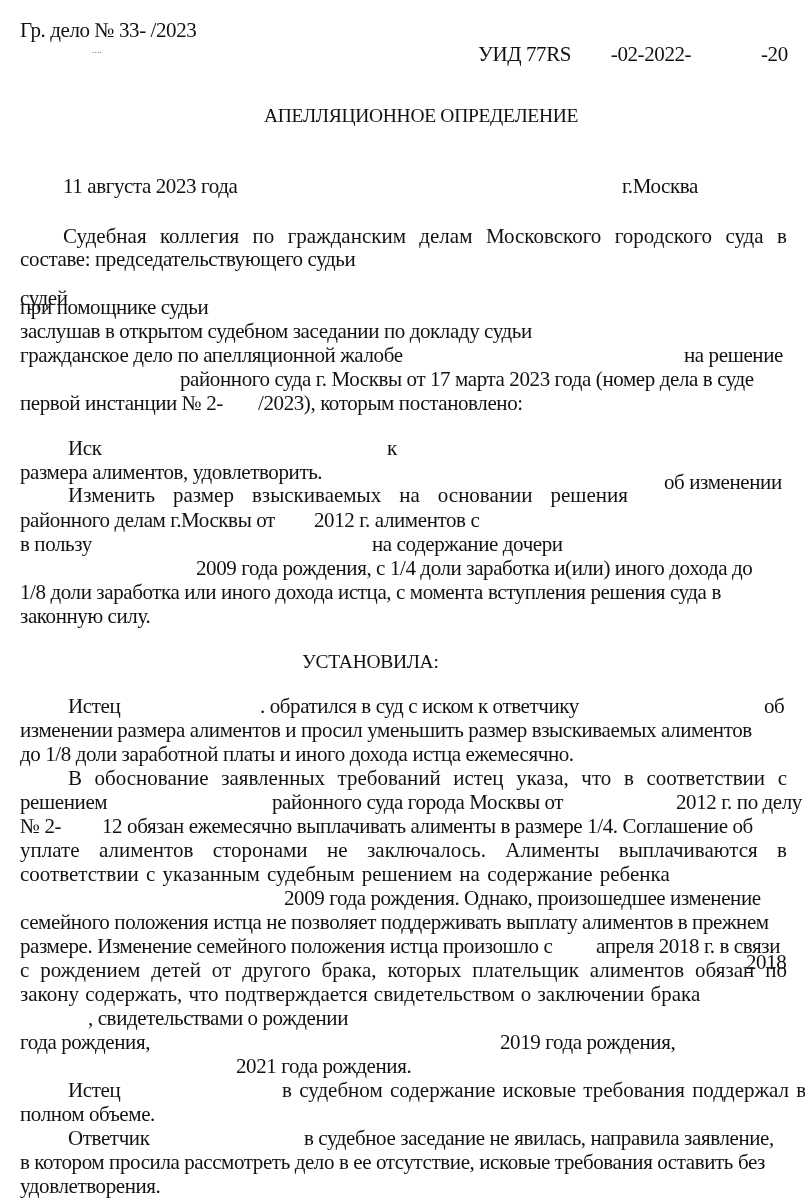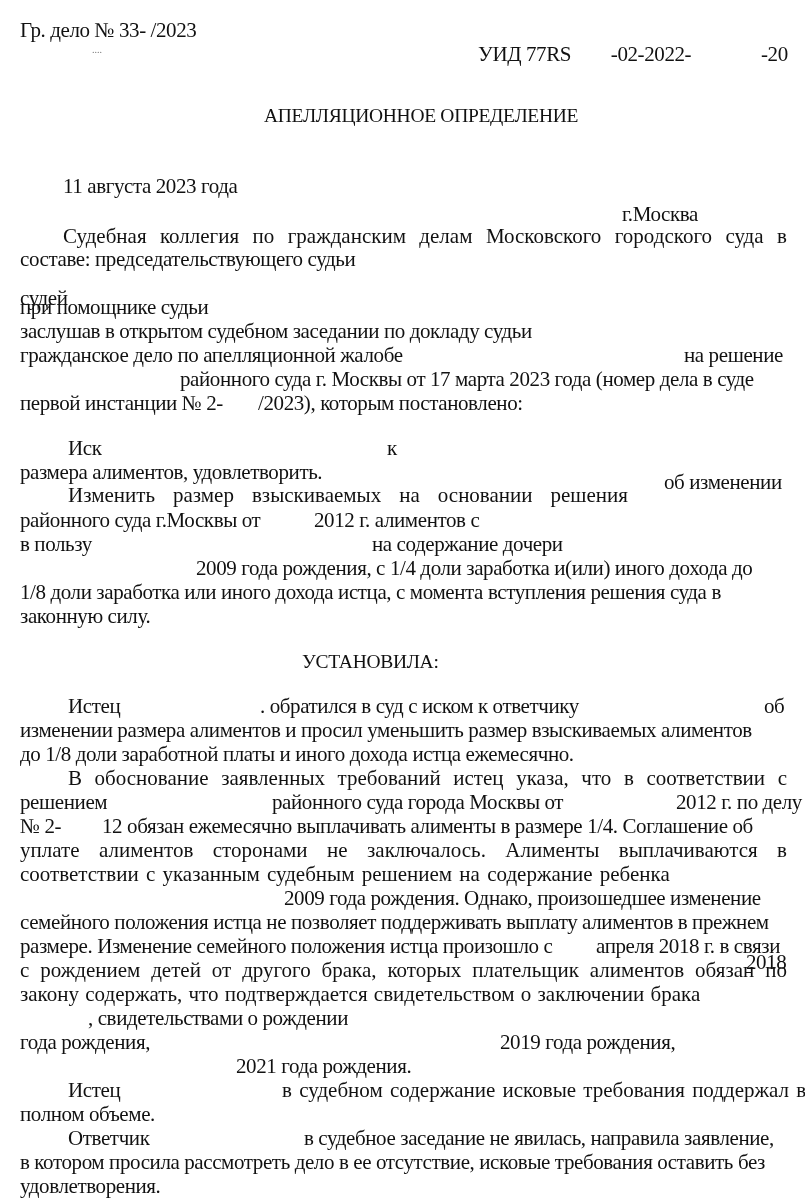--- a/index.html
+++ b/index.html
@@ -20,21 +20,21 @@
   <span>УИД 77RS</span>
   <span style="display:inline-block;width:30px;"></span>
   <span>-02-2022-</span>
   <span style="display:inline-block;width:60px;"></span>
   <span>-20</span>
 </div>
 
 <div class="ln title" style="left:264px; top:104px;">АПЕЛЛЯЦИОННОЕ ОПРЕДЕЛЕНИЕ</div>
 
 <div class="ln tight" style="left:63px; top:174px;">11 августа 2023 года</div>
-<div class="ln tight" style="left:622px; top:174px;margin-top:28px;">г.Москва</div>
+<div class="ln tight" style="left:622px; top:174px;">г.Москва</div>
 
 <div class="ln just" style="left:63px; top:224px; width:724px;">
   <span>Судебная</span>
   <span>коллегия</span>
   <span>по</span>
   <span>гражданским</span>
   <span>делам</span>
   <span>Московского</span>
   <span>городского</span>
   <span>суда</span>
@@ -55,21 +55,21 @@
 <div class="ln tight" style="left:664px; top:436px;margin-top:34px;">об изменении</div>
 <div class="ln tight" style="left:20px; top:460px;">размера алиментов, удовлетворить.</div>
 <div class="ln just" style="left:68px; top:483px; width:560px;">
   <span>Изменить</span>
   <span>размер</span>
   <span>взыскиваемых</span>
   <span>на</span>
   <span>основании</span>
   <span>решения</span>
 </div>
-<div class="ln tight" style="left:20px; top:508px;">районного суда г.Москвы от</div>
+<div class="ln tight" style="left:20px; top:508px;">районного делам г.Москвы от</div>
 <div class="ln tight" style="left:314px; top:508px;">2012 г. алиментов с</div>
 <div class="ln tight" style="left:20px; top:532px;">в  пользу</div>
 <div class="ln tight" style="left:372px; top:532px;">на  содержание  дочери</div>
 <div class="ln tight" style="left:196px; top:556px;">2009 года рождения, с 1/4 доли заработка и(или) иного дохода до</div>
 <div class="ln tight" style="left:20px; top:580px;">1/8 доли заработка или иного дохода истца, с момента вступления решения суда в</div>
 <div class="ln tight" style="left:20px; top:604px;">законную силу.</div>
 
 <div class="ln title" style="left:302px; top:650px;">УСТАНОВИЛА:</div>
 
 <div class="ln tight" style="left:68px; top:694px;">Истец</div>

